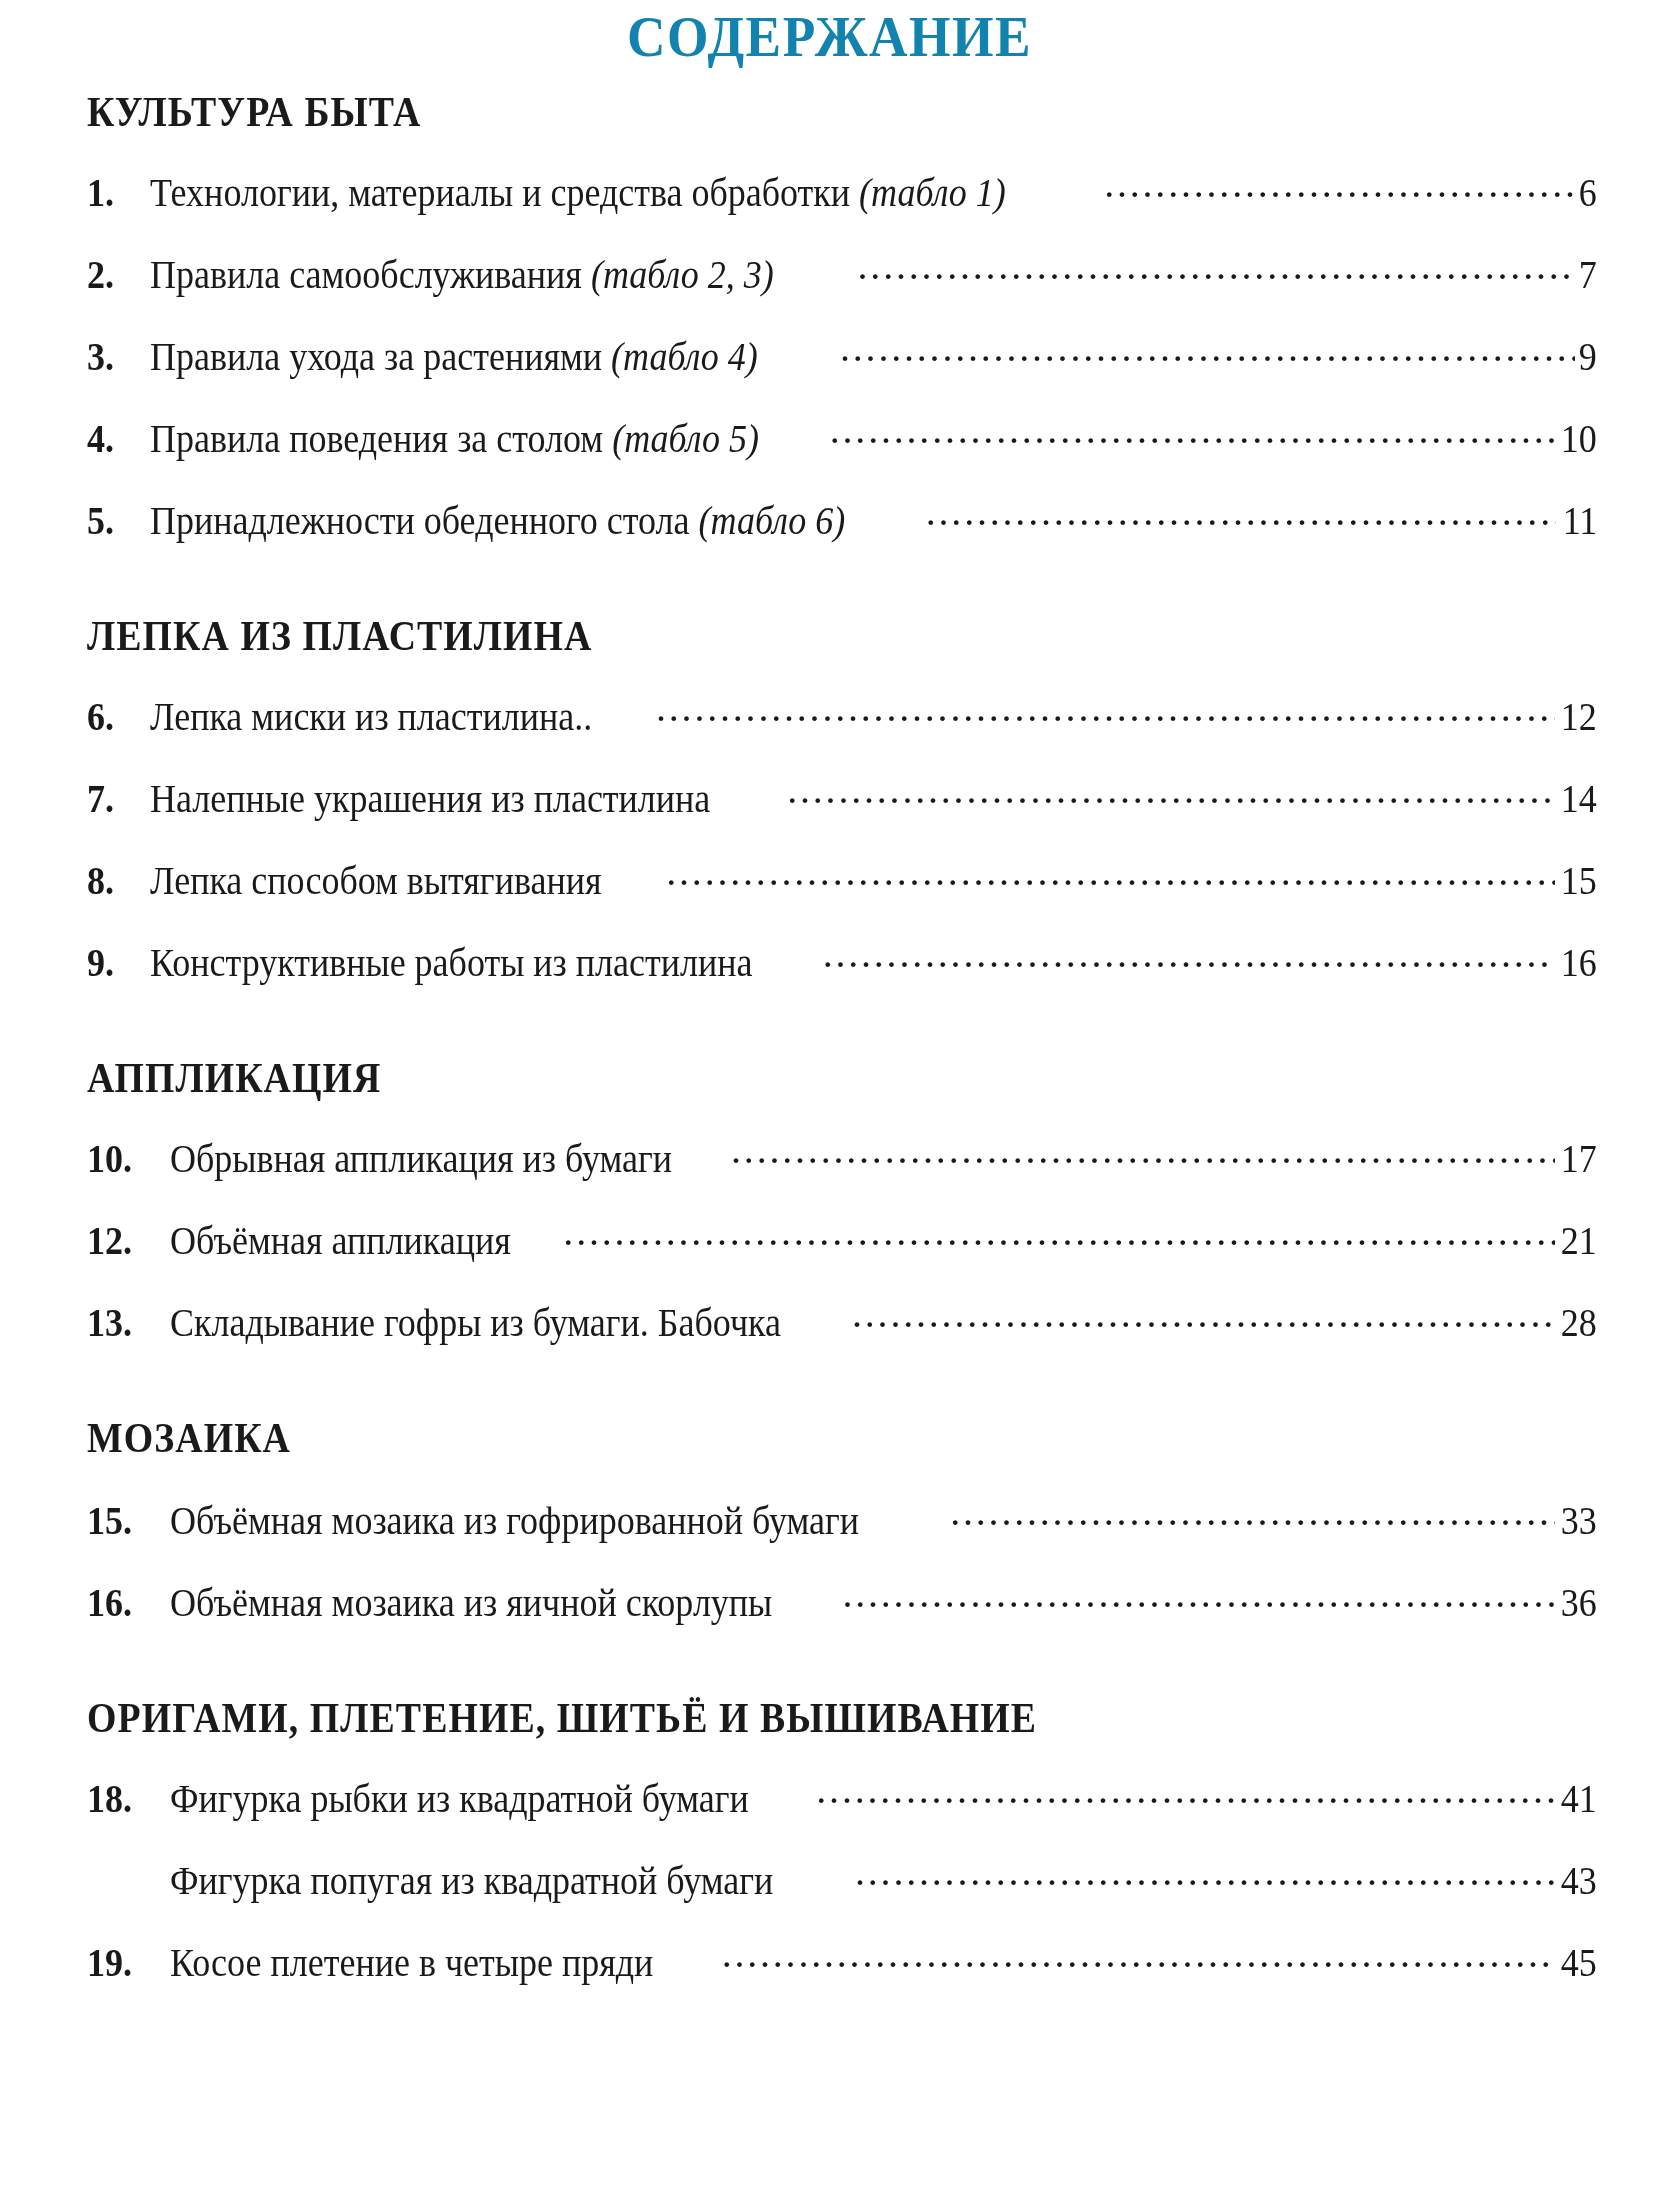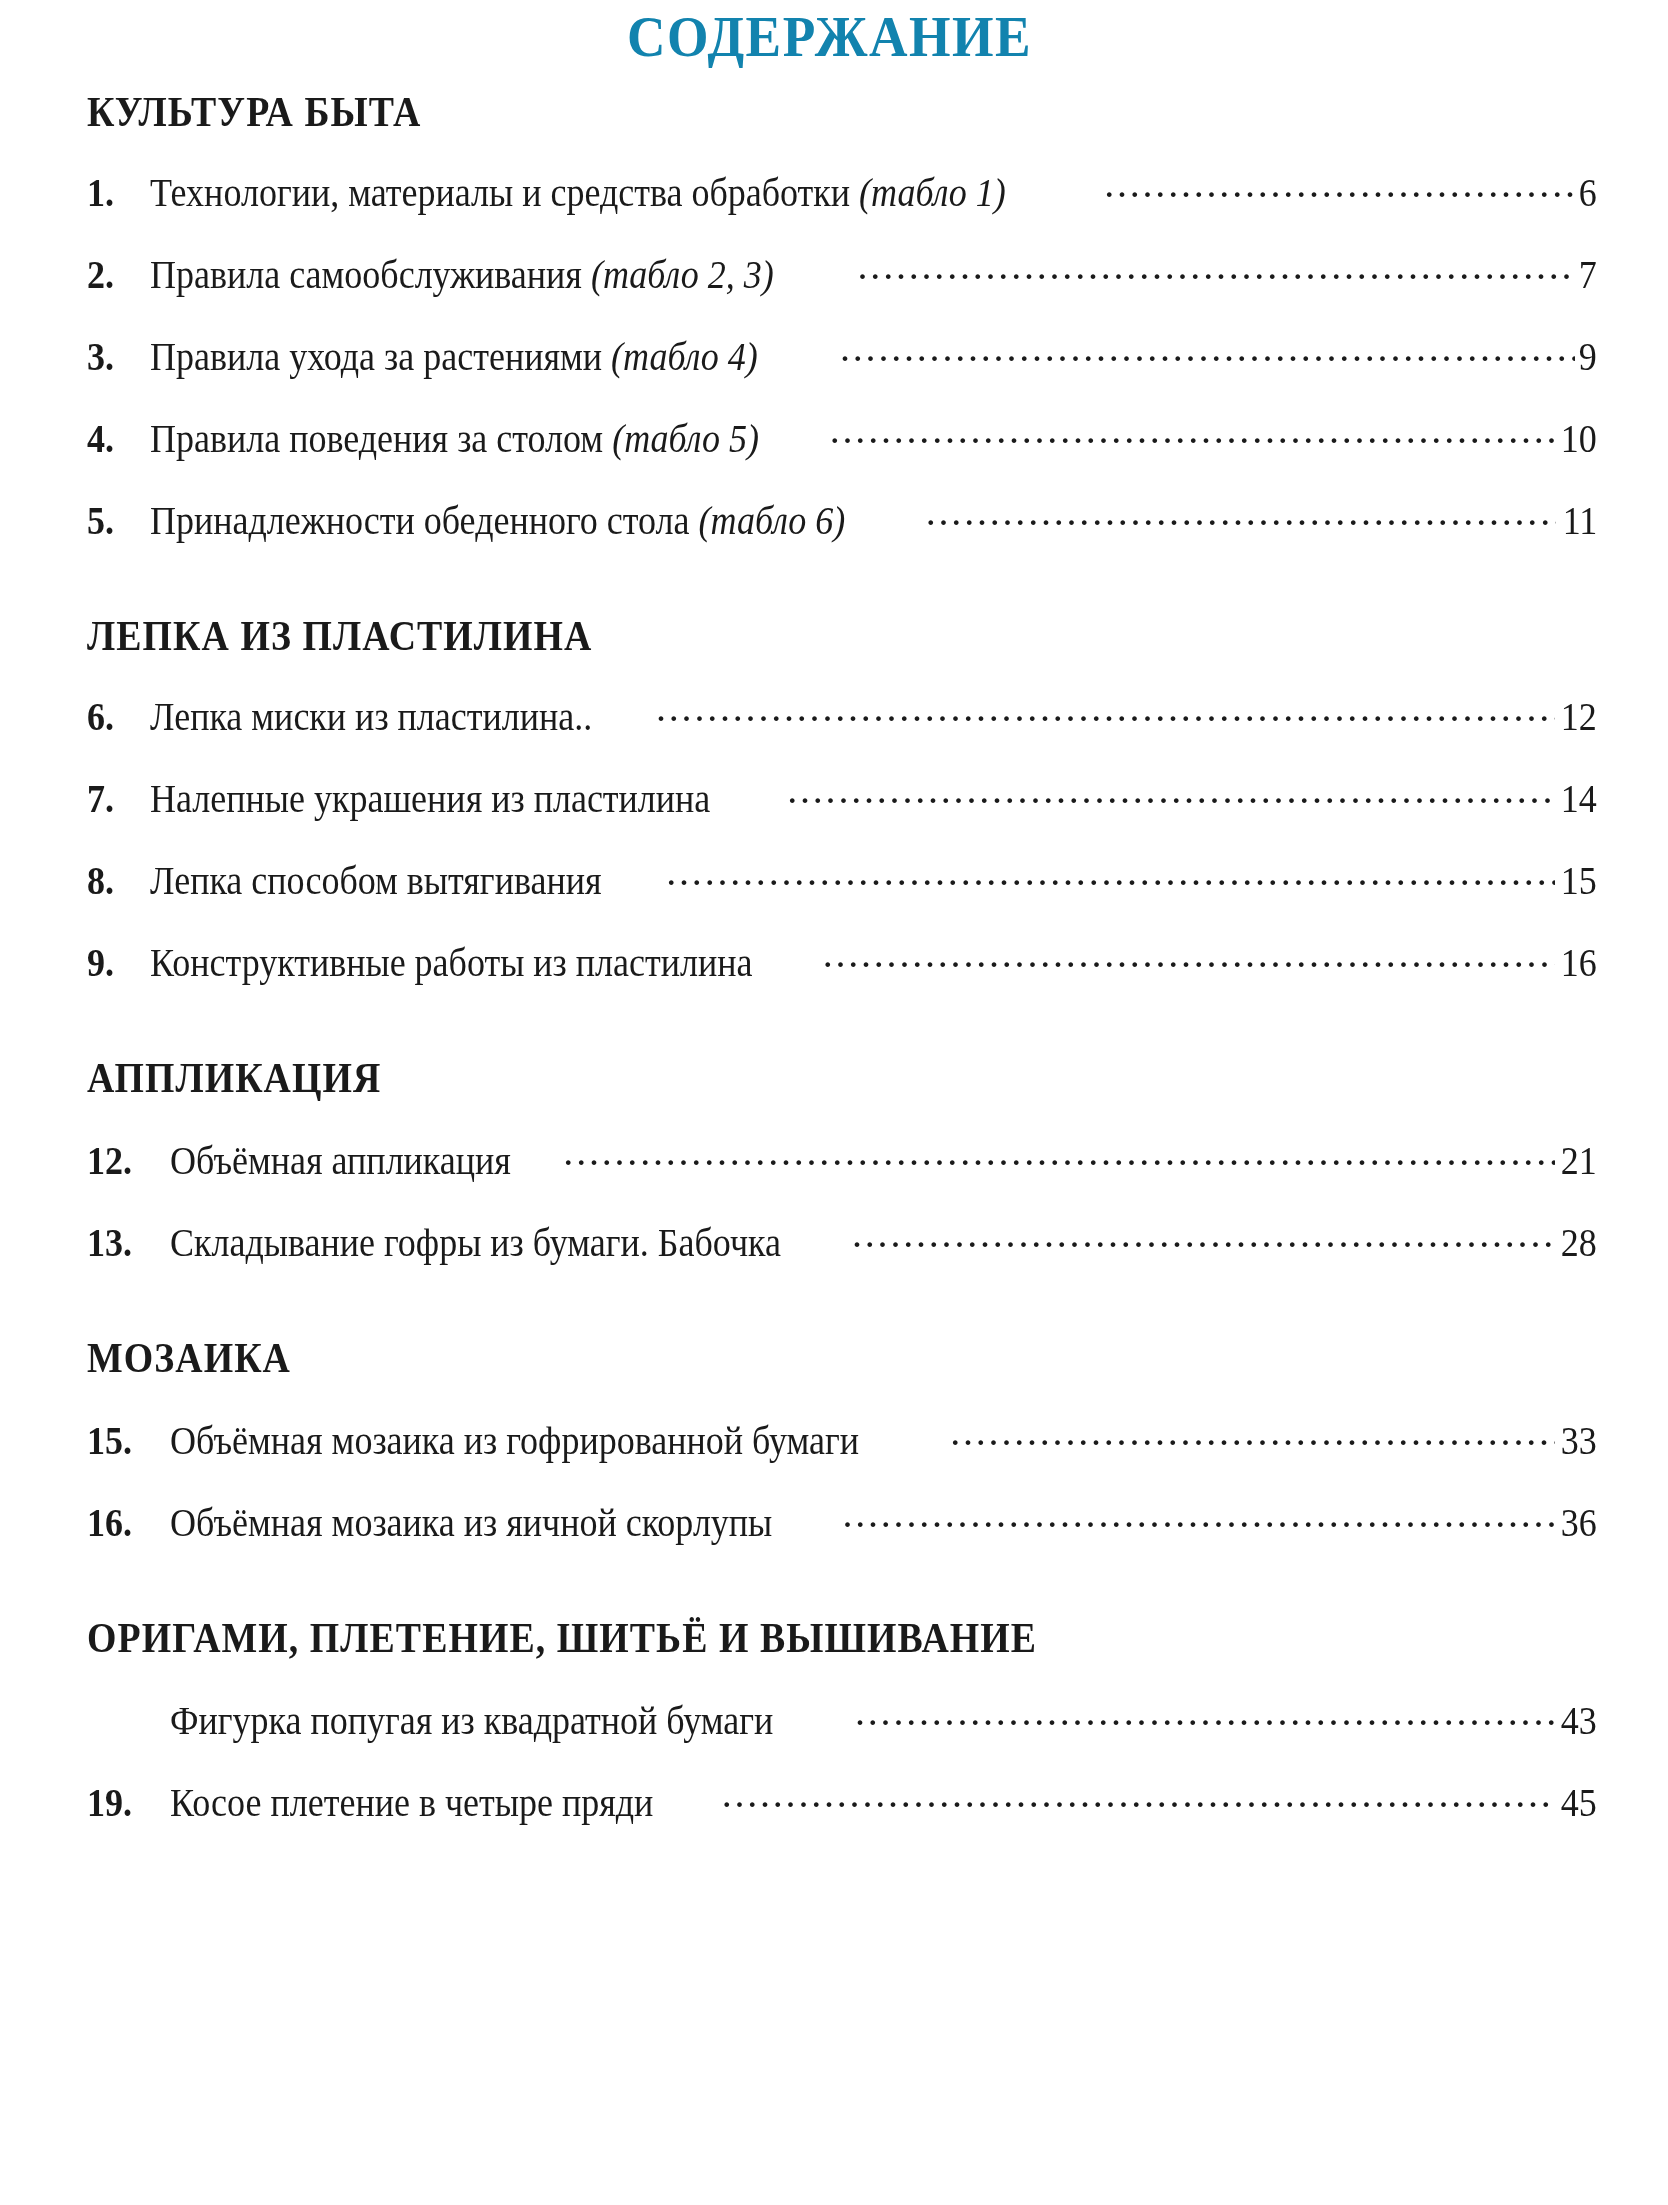--- a/index.html
+++ b/index.html
@@ -196,20 +196,26 @@
       <span class="entry-title"><span>Конструктивные работы из пластилина</span></span>
       <span class="leader"></span>
       <span class="entry-page">16</span>
     </div>
 
   </div>
 
   <h2 class="section-heading sec-gap">АППЛИКАЦИЯ</h2>
   <div class="entries">
 
+    <div class="entry first">
+      <span class="entry-num wide">10.</span>
+      <span class="entry-title"><span>Обрывная аппликация из бумаги</span></span>
+      <span class="leader"></span>
+      <span class="entry-page">17</span>
+    </div>
 
 
     <div class="entry">
       <span class="entry-num wide">12.</span>
       <span class="entry-title"><span>Объёмная аппликация</span></span>
       <span class="leader gap-before"></span>
       <span class="entry-page">21</span>
     </div>
 
     <div class="entry">
@@ -238,20 +244,26 @@
       <span class="leader"></span>
       <span class="entry-page">36</span>
     </div>
 
 
   </div>
 
   <h2 class="section-heading sec-gap">ОРИГАМИ, ПЛЕТЕНИЕ, ШИТЬЁ И ВЫШИВАНИЕ</h2>
   <div class="entries">
 
+    <div class="entry first">
+      <span class="entry-num wide">18.</span>
+      <span class="entry-title"><span>Фигурка рыбки из квадратной бумаги</span></span>
+      <span class="leader"></span>
+      <span class="entry-page">41</span>
+    </div>
 
     <div class="entry">
       <span class="entry-num blank"></span>
       <span class="entry-title"><span>Фигурка попугая из квадратной бумаги</span></span>
       <span class="leader gap-before"></span>
       <span class="entry-page">43</span>
     </div>
 
     <div class="entry">
       <span class="entry-num wide">19.</span>

